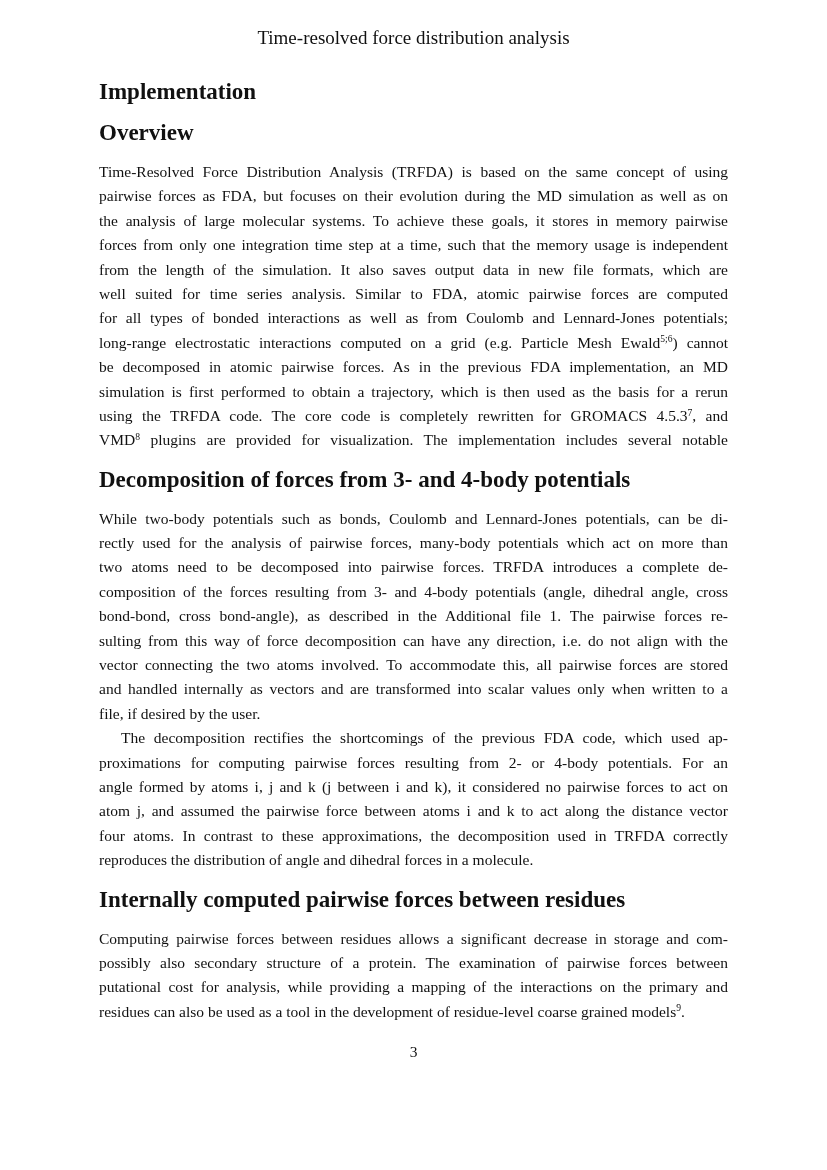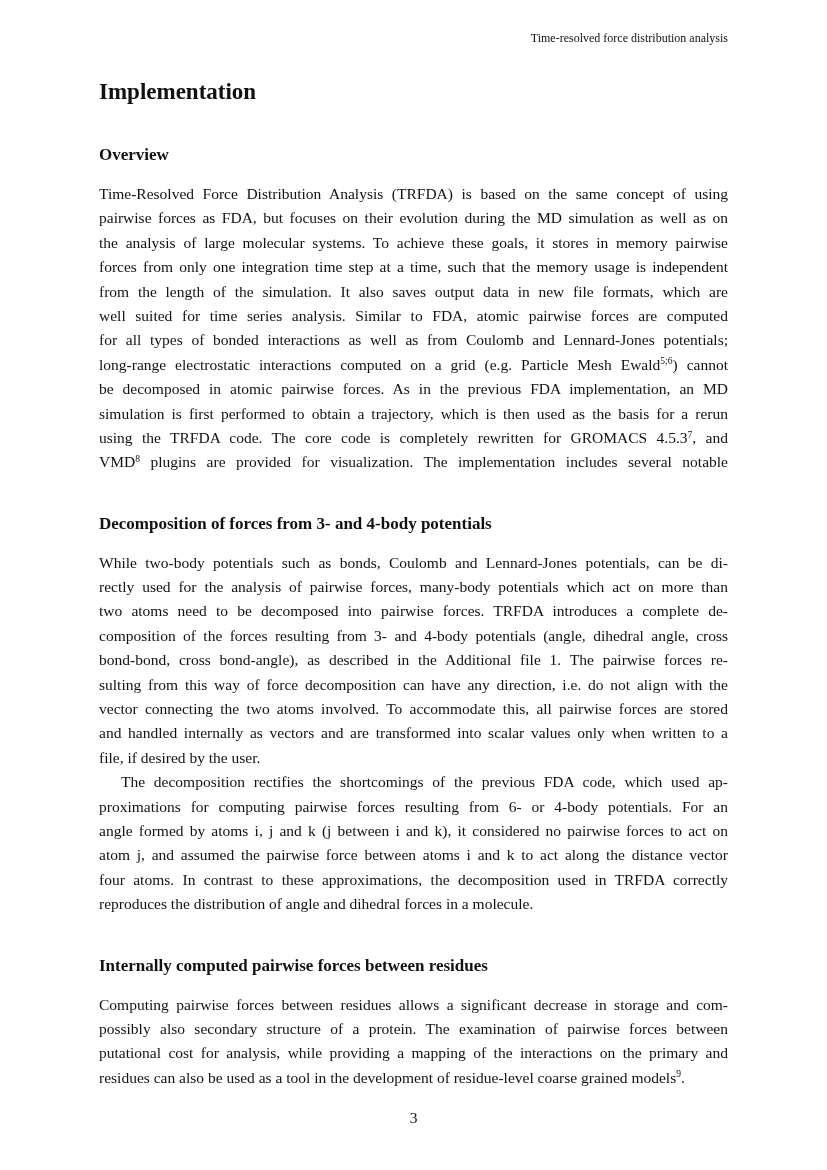--- a/index.html
+++ b/index.html
@@ -13,36 +13,36 @@
     height: 1170px;
     margin: 0 auto;
     background: #ffffff;
     color: #111111;
     font-family: "Liberation Serif", "DejaVu Serif", serif;
     overflow: hidden;
     box-sizing: border-box;
     padding: 28px 99px 0 99px;
   }
   .running-head {
-    text-align: right;
-    font-size: 12px;
+    text-align: center;
+    font-size: 19px;
     line-height: 20px;
     height: 20px;
   }
   h1.title {
     font-size: 23px;
     line-height: 28px;
     font-weight: bold;
     margin: 30px 0 0 0;
   }
   h2.section-heading {
-    font-size: 17px;
+    font-size: 23px;
     line-height: 22px;
     font-weight: bold;
-    margin: 38px 0 0 0;
+    margin: 16px 0 0 0;
   }
   .para {
     margin: 16px 0 0 0;
     font-size: 15.5px;
   }
   .para + .para { margin-top: 0; }
   .line {
     line-height: 24.4px;
     height: 24.4px;
     text-align: justify;
@@ -105,21 +105,21 @@
         <div class="line"><span>two atoms need to be decomposed into pairwise forces.  TRFDA introduces a complete de-</span></div>
         <div class="line"><span>composition of the forces resulting from 3- and 4-body potentials (angle, dihedral angle, cross</span></div>
         <div class="line"><span>bond-bond, cross bond-angle), as described in the Additional file 1.  The pairwise forces re-</span></div>
         <div class="line"><span>sulting from this way of force decomposition can have any direction, </span><span class="i">i.e.</span><span> do not align with the</span></div>
         <div class="line"><span>vector connecting the two atoms involved. To accommodate this, all pairwise forces are stored</span></div>
         <div class="line"><span>and handled internally as vectors and are transformed into scalar values only when written to a</span></div>
         <div class="line last"><span>file, if desired by the user.</span></div>
       </div>
     <div class="para">
         <div class="line indent"><span>The decomposition rectifies the shortcomings of the previous FDA code, which used ap-</span></div>
-        <div class="line"><span>proximations for computing pairwise forces resulting from 6- or 4-body potentials.  For an</span></div>
+        <div class="line"><span>proximations for computing pairwise forces resulting from 2- or 4-body potentials.  For an</span></div>
         <div class="line"><span>angle formed by atoms </span><span class="i">i</span><span>, </span><span class="i">j</span><span> and </span><span class="i">k</span><span> (</span><span class="i">j</span><span> between </span><span class="i">i</span><span> and </span><span class="i">k</span><span>), it considered no pairwise forces to act on</span></div>
         <div class="line"><span>atom </span><span class="i">j</span><span>, and assumed the pairwise force between atoms </span><span class="i">i</span><span> and </span><span class="i">k</span><span> to act along the distance vector</span></div>
         <div class="line"><span>four atoms.  In contrast to these approximations, the decomposition used in TRFDA correctly</span></div>
         <div class="line last"><span>reproduces the distribution of angle and dihedral forces in a molecule.</span></div>
       </div>
   </section>
 
   <section>
     <h2 class="section-heading">Internally computed pairwise forces between residues</h2>
     <div class="para">

